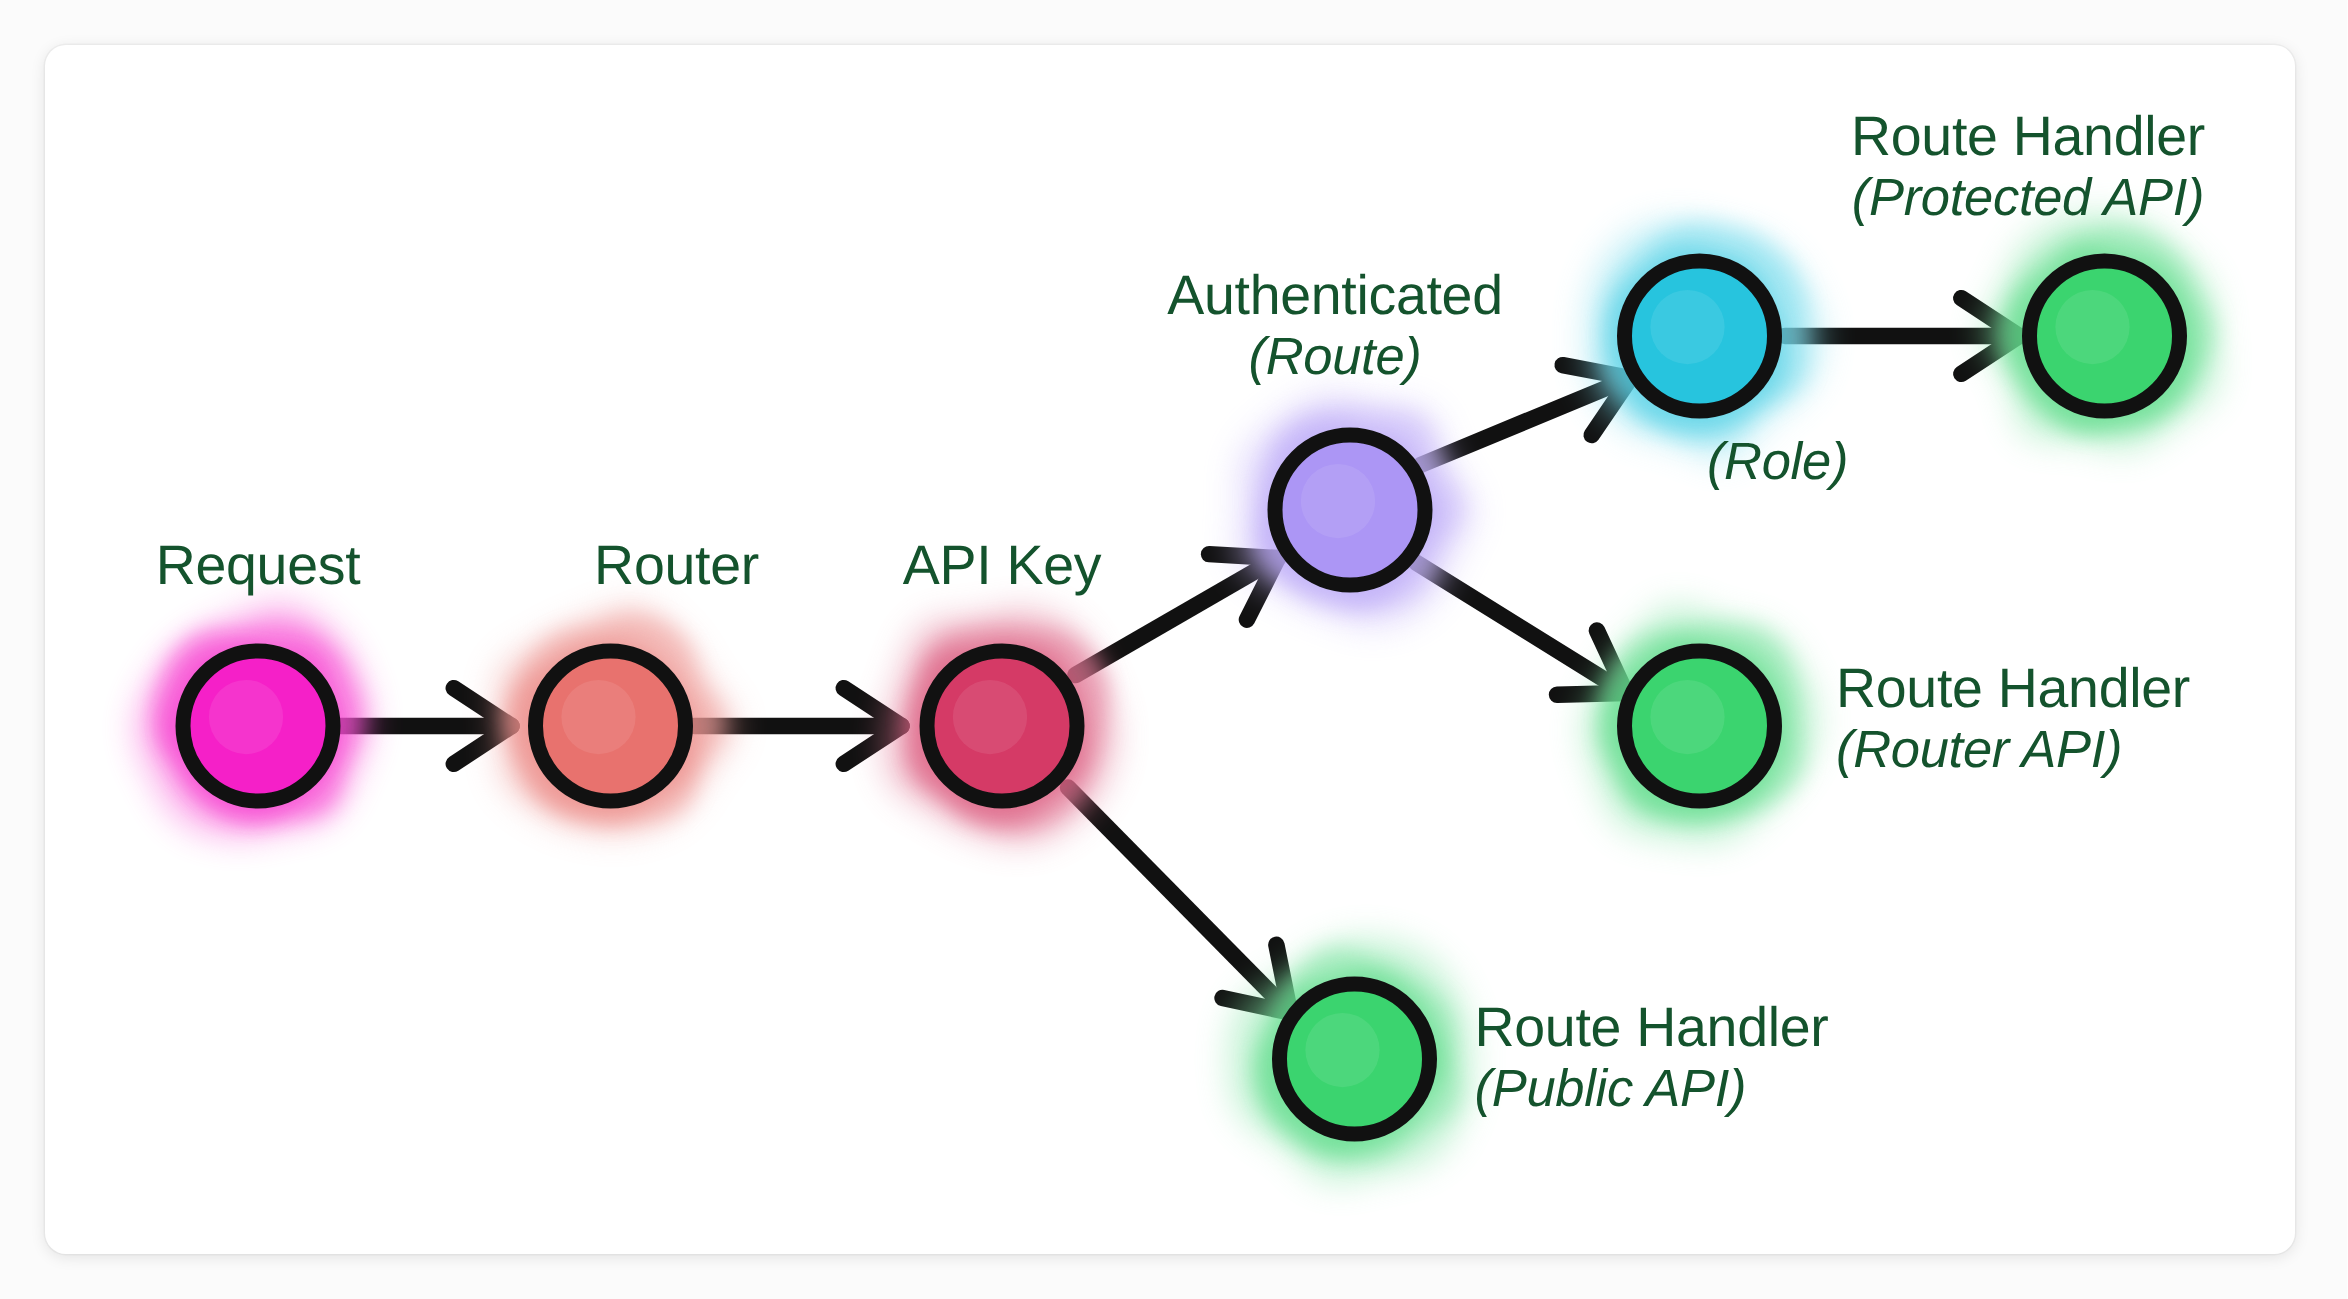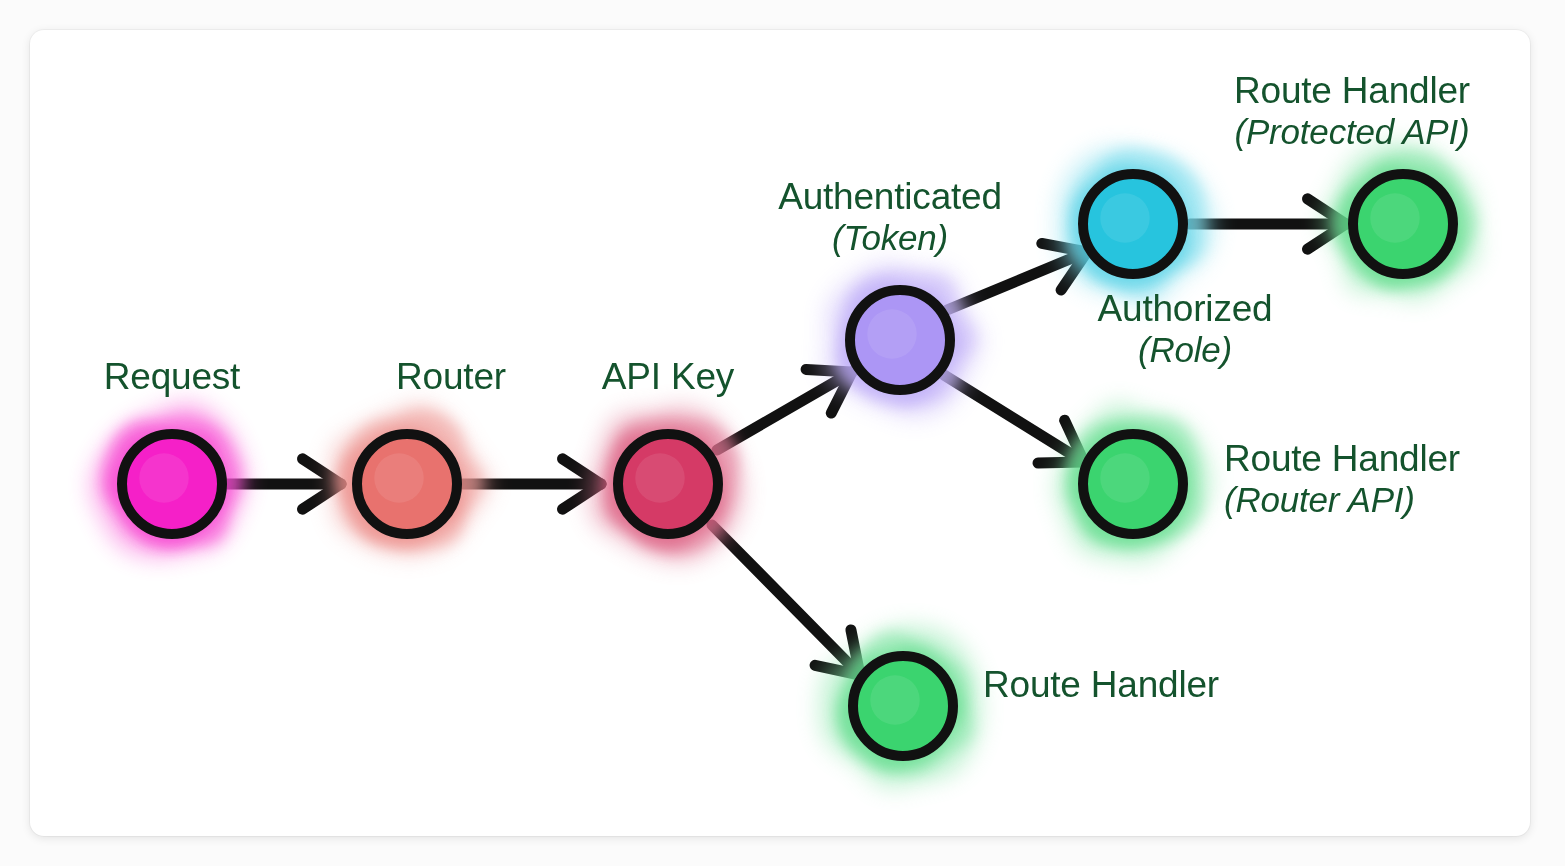--- a/index.html
+++ b/index.html
@@ -169,19 +169,19 @@
           <circle cx="903" cy="706" r="53" fill="#3BD46F"></circle>
           <circle cx="895" cy="700" r="24.75" fill="#ffffff" opacity="0.09"></circle>
           <circle cx="903" cy="706" r="50" fill="none" stroke="#111111" stroke-width="10"></circle>
         </g>
       </g>
   </svg>
   <div id="labels-layer">
       <div class="node-label lbl-center" style="left: 172px; top: 356px; text-align: center;"><span>Request</span></div>
       <div class="node-label lbl-center" style="left: 407px; top: 356px; margin-left: 44px;"><span>Router</span></div>
       <div class="node-label lbl-center" style="left: 668px; top: 356px;"><span>API Key</span></div>
-      <div class="node-label lbl-center" style="left: 890px; top: 176px;"><span>Authenticated</span><span class="sub">(Token)</span></div>
-      <div class="node-label lbl-center" style="left: 1185px; top: 288px;"><span>Authorized</span><span class="sub">(Role)</span></div>
+      <div class="node-label lbl-center" style="left: 890px; top: 176px;"><span>Authenticated</span><span class="sub">(Route)</span></div>
+      <div class="node-label lbl-center" style="left: 1185px; top: 288px;"><span class="sub">(Role)</span></div>
       <div class="node-label lbl-center" style="left: 1352px; top: 70px;"><span>Route Handler</span><span class="sub">(Protected API)</span></div>
       <div class="node-label lbl-left" style="left: 1224px; top: 438px;"><span>Route Handler</span><span class="sub">(Router API)</span></div>
-      <div class="node-label lbl-left" style="left: 983px; top: 664px;"><span>Route Handler</span></div>
+      <div class="node-label lbl-left" style="left: 983px; top: 664px;"><span>Route Handler</span><span class="sub">(Public API)</span></div>
     </div>
 </div>
 
 </body></html>

